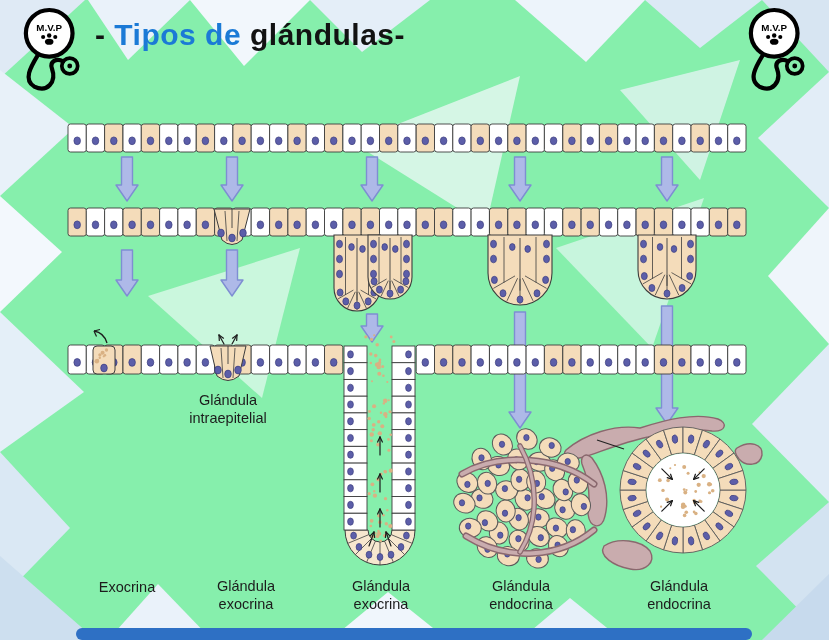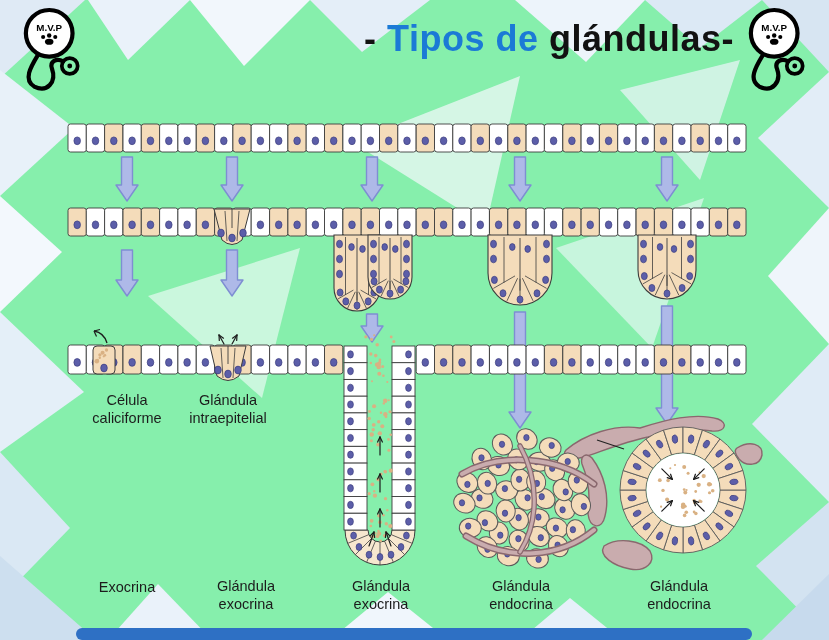--- a/index.html
+++ b/index.html
@@ -3,22 +3,22 @@
 <meta charset="utf-8">
 <style>
   *{margin:0;padding:0;box-sizing:border-box}
   body{background:#ffffff}
   .stage{position:relative;width:829px;height:640px;background:#86efac;overflow:hidden;
          font-family:"Liberation Sans",sans-serif}
   .layer{position:absolute;left:0;top:0}
   .logo{position:absolute;top:4px;width:84px;height:96px}
   .logo-left{left:10px}
   .logo-right{right:10px}
-  .title{position:absolute;top:18px;left:95px;right:95px;text-align:right;
-         font-size:36px;font-weight:bold;letter-spacing:.5px;color:#121212}
+  .title{position:absolute;top:18px;left:95px;right:95px;text-align:left;
+         font-size:30px;font-weight:bold;letter-spacing:.5px;color:#121212}
   .t-blue{color:#1b7ad6}
   .lbl{position:absolute;font-size:14.5px;line-height:1.25;color:#1c1c1c;
        text-align:center;white-space:pre-line}
   .lbl.small{font-size:13.5px}
   .bottom-bar{position:absolute;left:76px;top:628px;width:676px;height:12px;
               border-radius:6px;background:#2e70c4}
 </style>
 </head>
 <body>
 
@@ -763,22 +763,20 @@
         <line x1="672.4" y1="500.6" x2="670.6" y2="505.8" stroke="#1c1c1c" stroke-width="1.2" stroke-linecap="round"></line>
         <line x1="661.8" y1="468.8" x2="672.4" y2="479.4" stroke="#1c1c1c" stroke-width="1.2" stroke-linecap="round"></line>
         <line x1="672.4" y1="479.4" x2="670.6" y2="474.2" stroke="#1c1c1c" stroke-width="1.2" stroke-linecap="round"></line>
         <line x1="672.4" y1="479.4" x2="667.2" y2="477.6" stroke="#1c1c1c" stroke-width="1.2" stroke-linecap="round"></line>
         <line x1="704.2" y1="468.8" x2="693.6" y2="479.4" stroke="#1c1c1c" stroke-width="1.2" stroke-linecap="round"></line>
         <line x1="693.6" y1="479.4" x2="698.8" y2="477.6" stroke="#1c1c1c" stroke-width="1.2" stroke-linecap="round"></line>
         <line x1="693.6" y1="479.4" x2="695.4" y2="474.2" stroke="#1c1c1c" stroke-width="1.2" stroke-linecap="round"></line>
       </g>
     </svg>
 
-  <div class="lbl" style="left:72px;top:391px;width:110px">Célula
-caliciforme</div>
   <div class="lbl" style="left:166px;top:391px;width:124px">Glándula
 intraepitelial</div>
   <div class="lbl" style="left:77px;top:578px;width:100px">Exocrina</div>
   <div class="lbl" style="left:190px;top:577px;width:112px">Glándula
 exocrina</div>
   <div class="lbl" style="left:325px;top:577px;width:112px">Glándula
 exocrina</div>
   <div class="lbl" style="left:461px;top:577px;width:120px">Glándula
 endocrina</div>
   <div class="lbl" style="left:619px;top:577px;width:120px">Glándula

